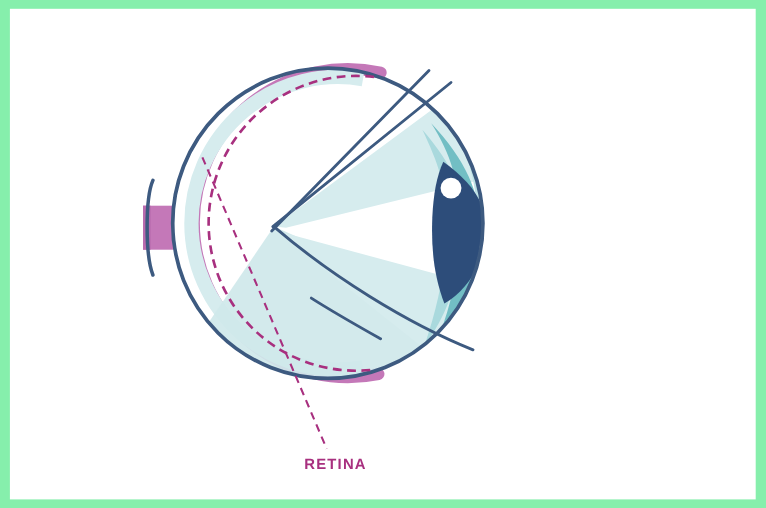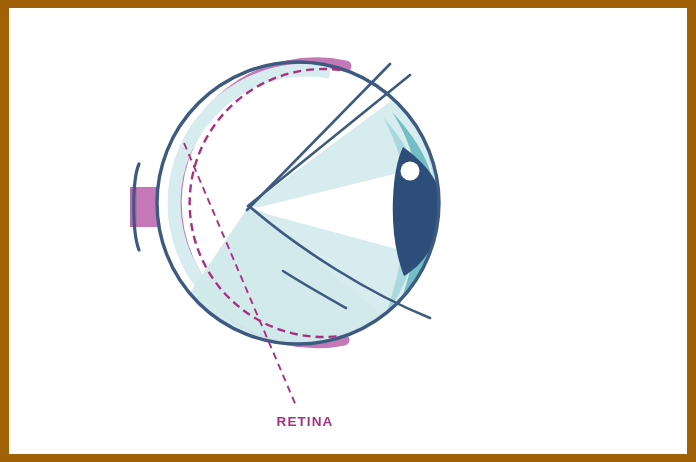--- a/index.html
+++ b/index.html
@@ -11,21 +11,21 @@
   body {
     width: 696px;
     height: 462px;
     overflow: hidden;
     font-family: "Liberation Sans", sans-serif;
   }
   #page-frame {
     position: relative;
     width: 696px;
     height: 462px;
-    background: #a16207;
+    background: #86efac;
     box-sizing: border-box;
   }
   #canvas-area {
     position: absolute;
     left: 9px;
     top: 8px;
     width: 678px;
     height: 446px;
     background: #ffffff;
     overflow: hidden;

